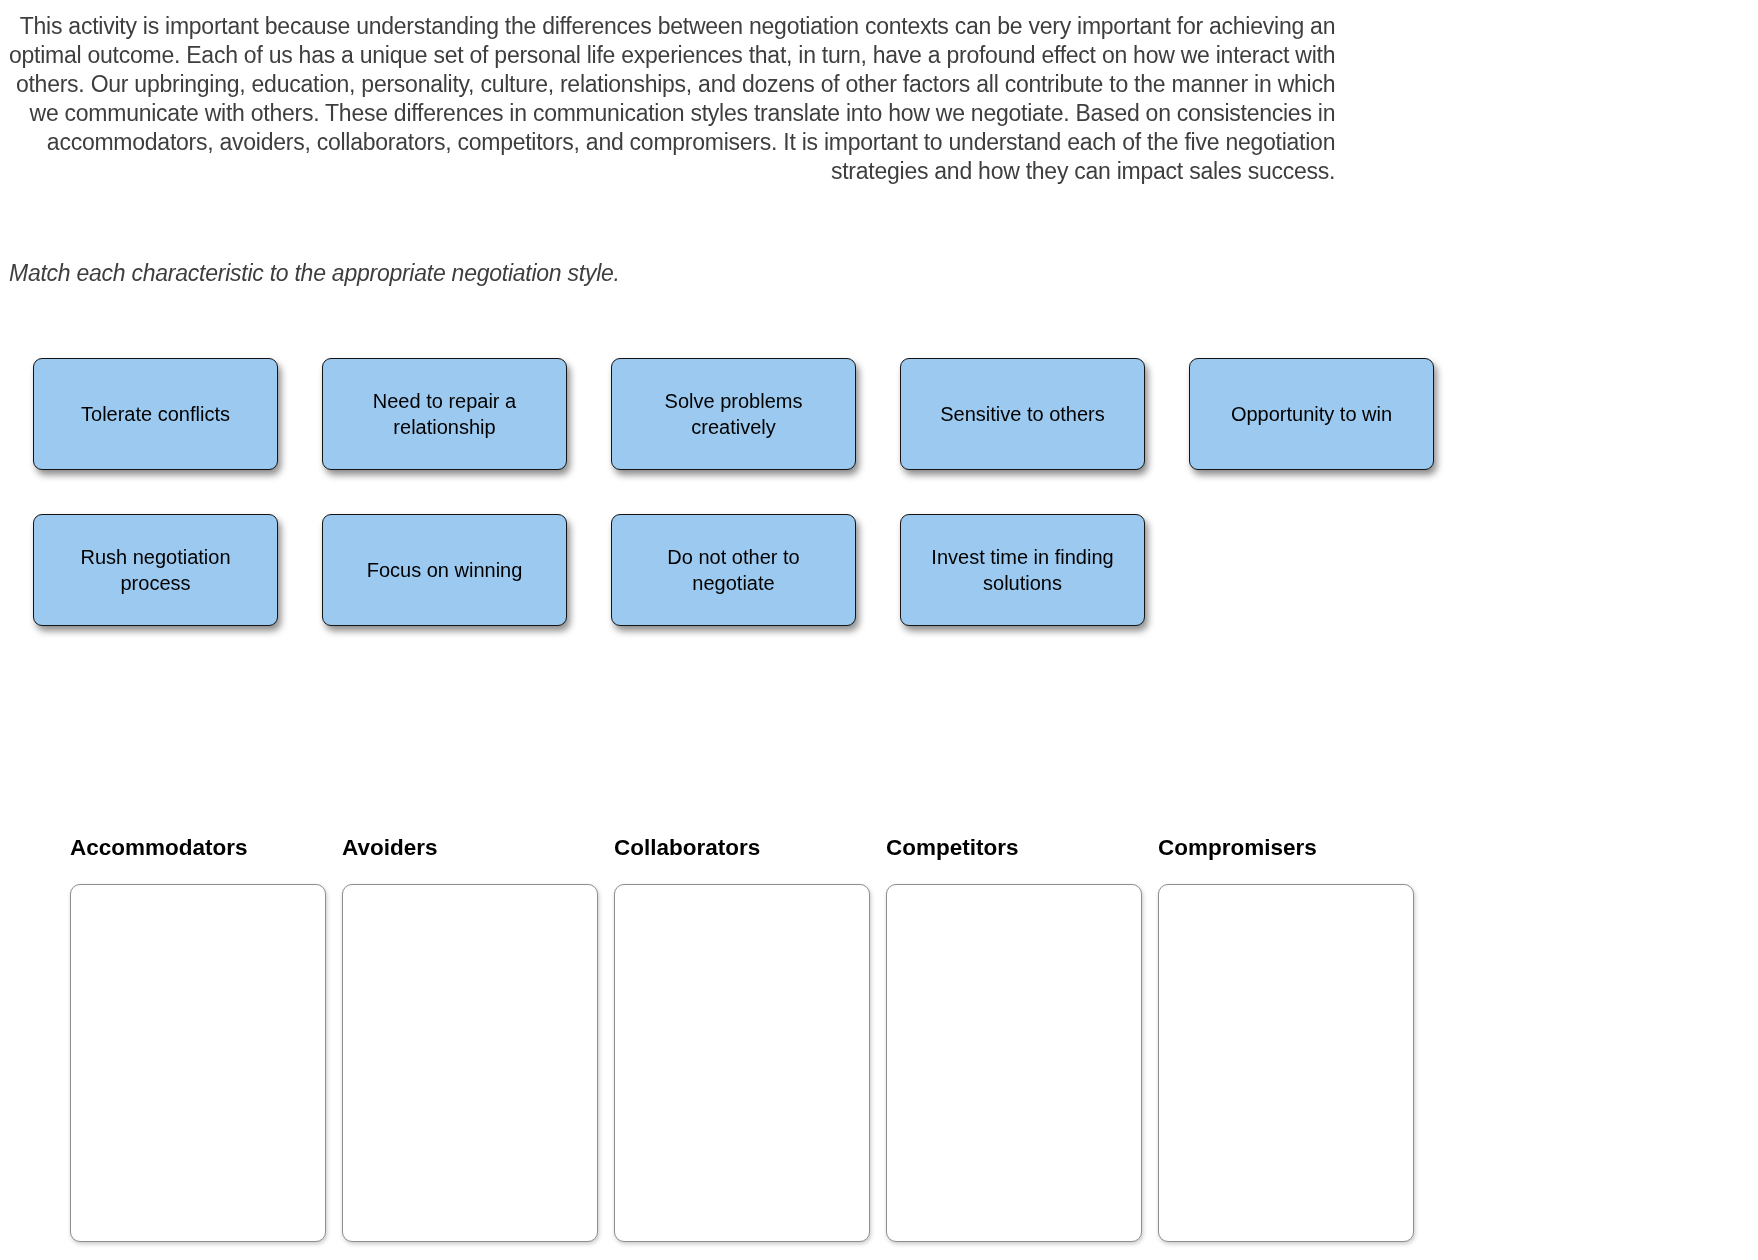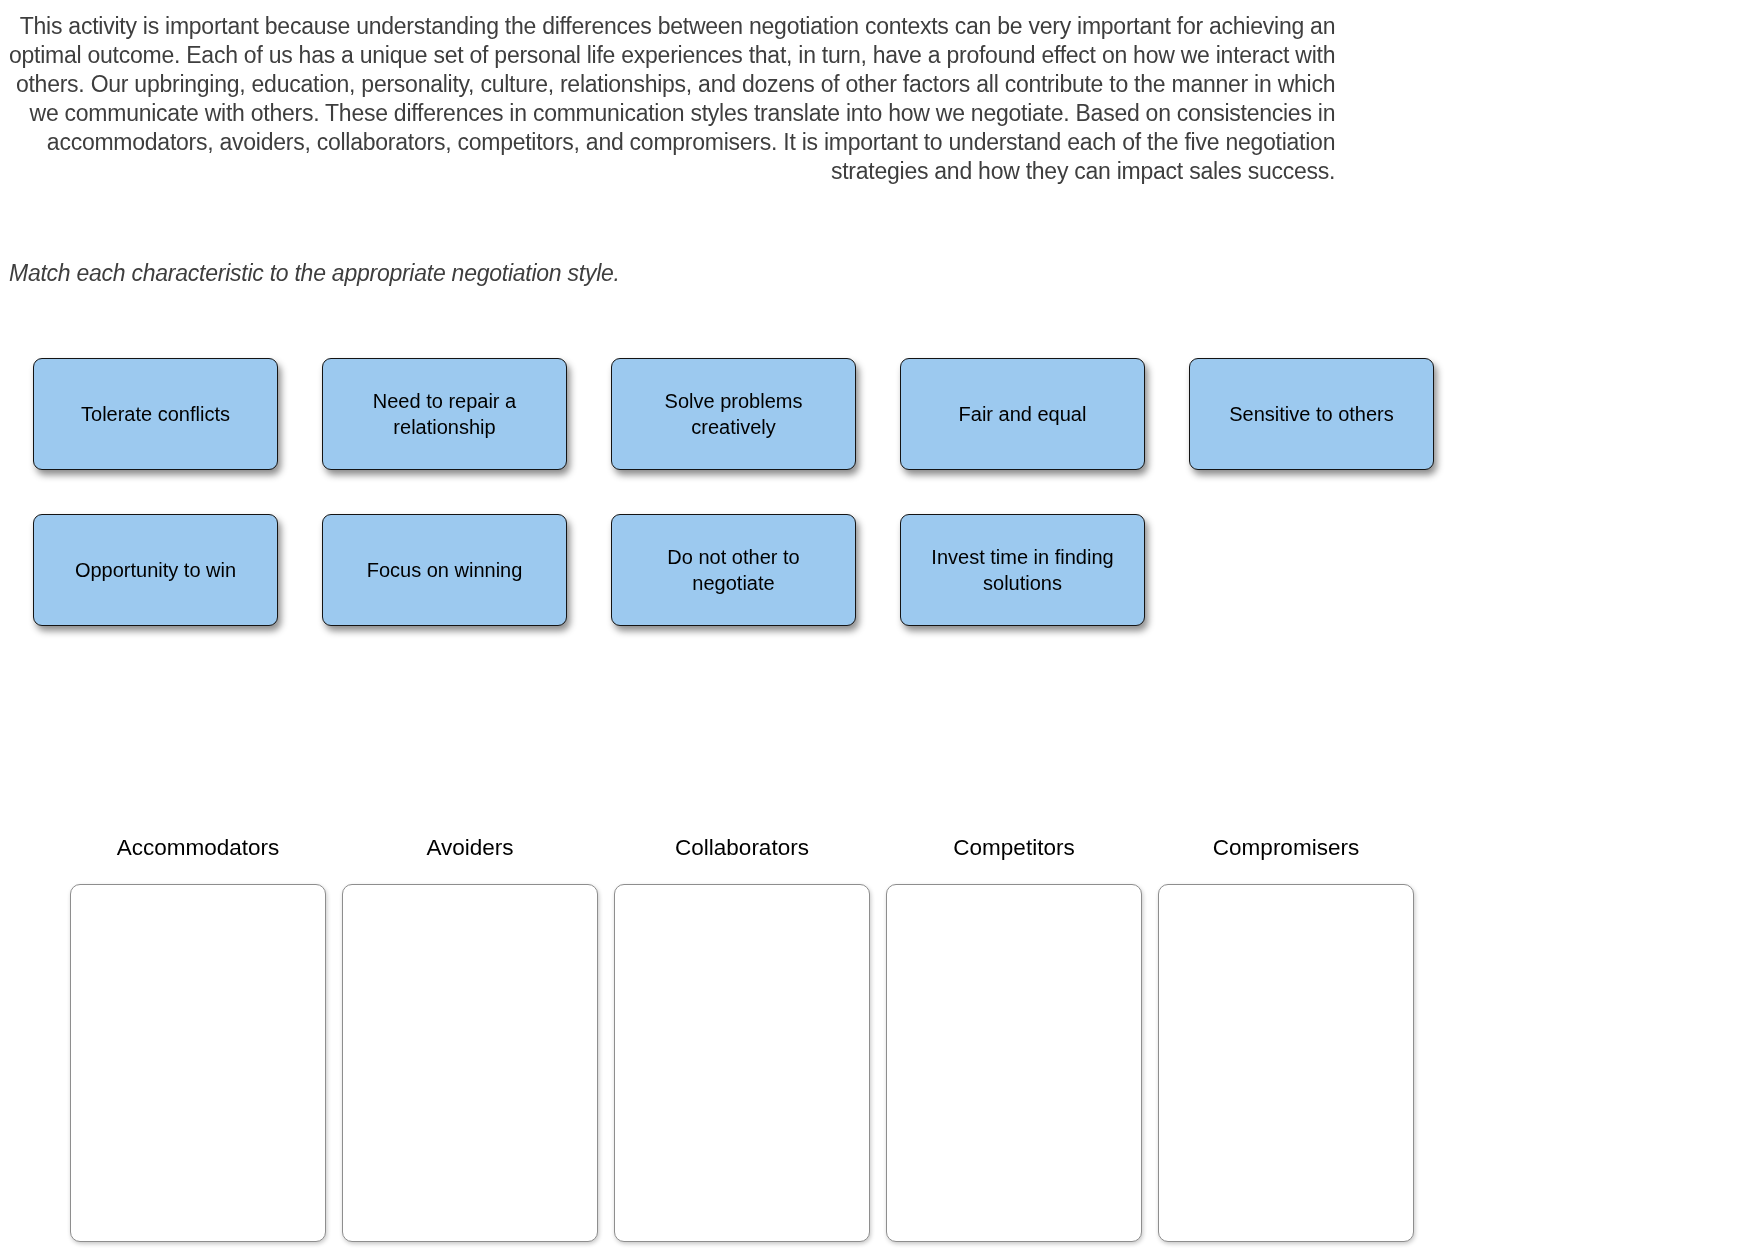--- a/index.html
+++ b/index.html
@@ -79,22 +79,21 @@
   
   .zones {
     position: absolute;
     left: 70px;
     top: 835px;
     display: flex;
     gap: 16px;
   }
   .zone { width: 256px; }
   .zone-label {
-    text-align: center;
-    font-weight: normal;
+    font-weight: bold;
     font-size: 22.5px;
     line-height: 26px;
     color: var(--label);
     margin-bottom: 23px;
   }
   .zone-box {
     height: 358px;
     background: #ffffff;
     border: 1px solid var(--zone_border);
     border-radius: 10px;
@@ -112,23 +111,23 @@
   <div class="line">accommodators, avoiders, collaborators, competitors, and compromisers. It is important to understand each of the five negotiation</div>
   <div class="line">strategies and how they can impact sales success.</div>
 </div>
 
 <div class="instruction">Match each characteristic to the appropriate negotiation style.</div>
 
 <div class="cards">
   <div class="card top-row">Tolerate conflicts</div>
   <div class="card top-row">Need to repair a relationship</div>
   <div class="card top-row">Solve problems creatively</div>
-  <div class="card top-row">Fair and equal</div>
   <div class="card">Sensitive to others</div>
   <div class="card top-row">Opportunity to win</div>
+  <div class="card">Rush negotiation process</div>
   <div class="card">Focus on winning</div>
   <div class="card">Do not other to negotiate</div>
   <div class="card">Invest time in finding solutions</div>
 </div>
 
 <div class="zones">
   <div class="zone">
     <div class="zone-label">Accommodators</div>
     <div class="zone-box"></div>
   </div>

